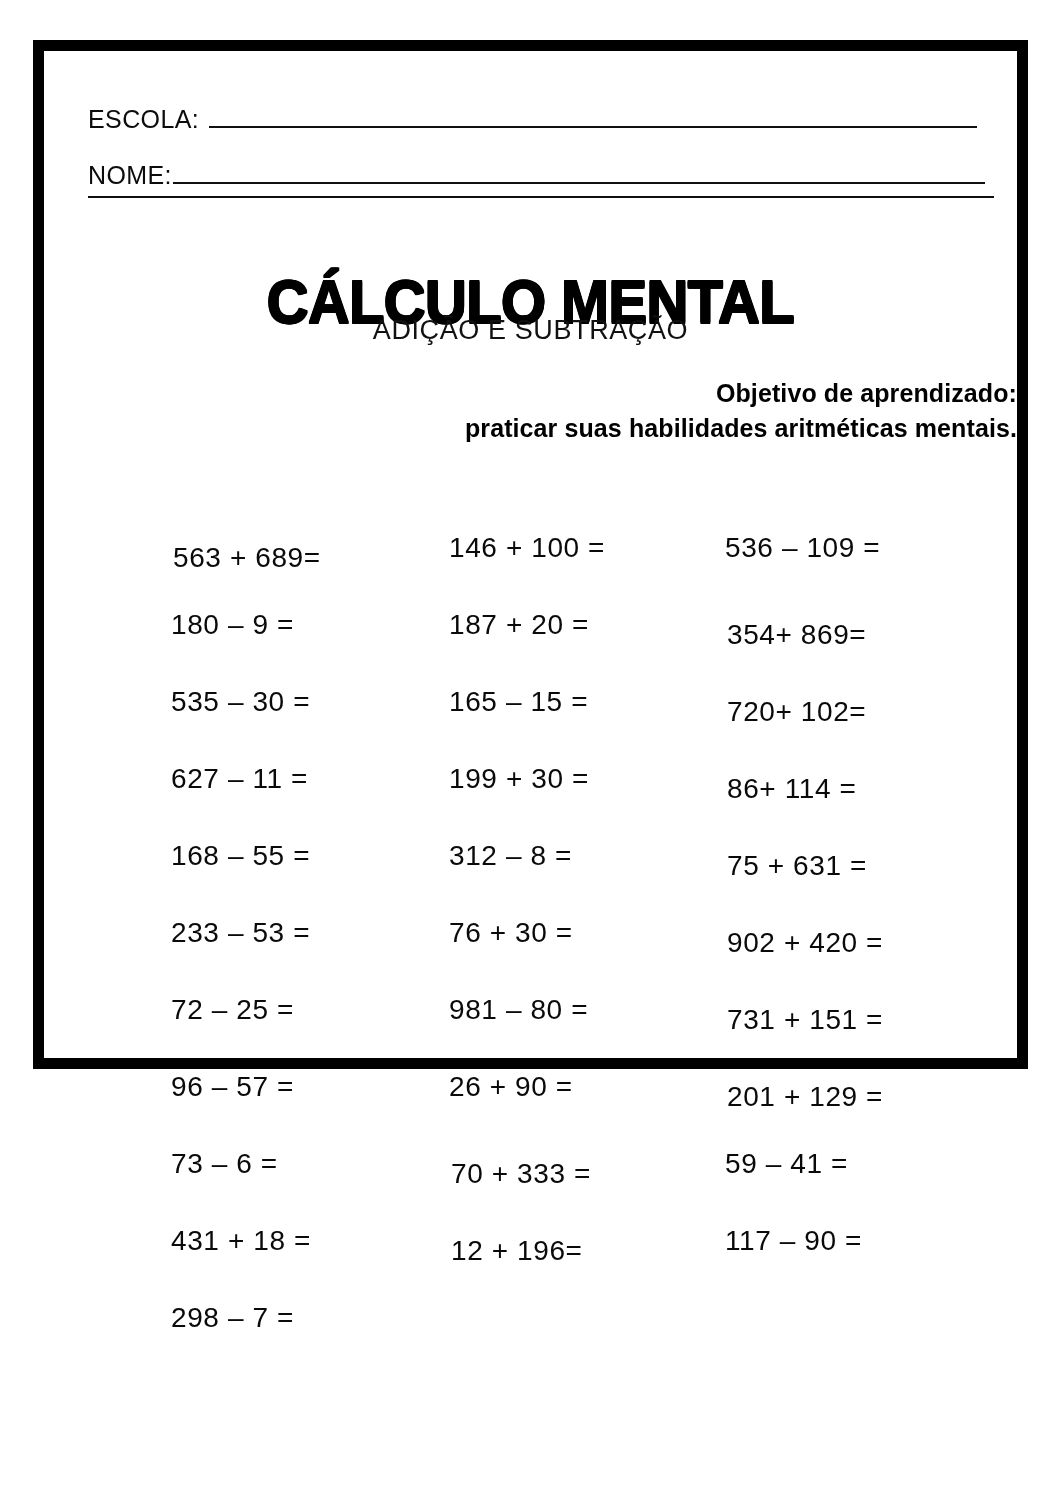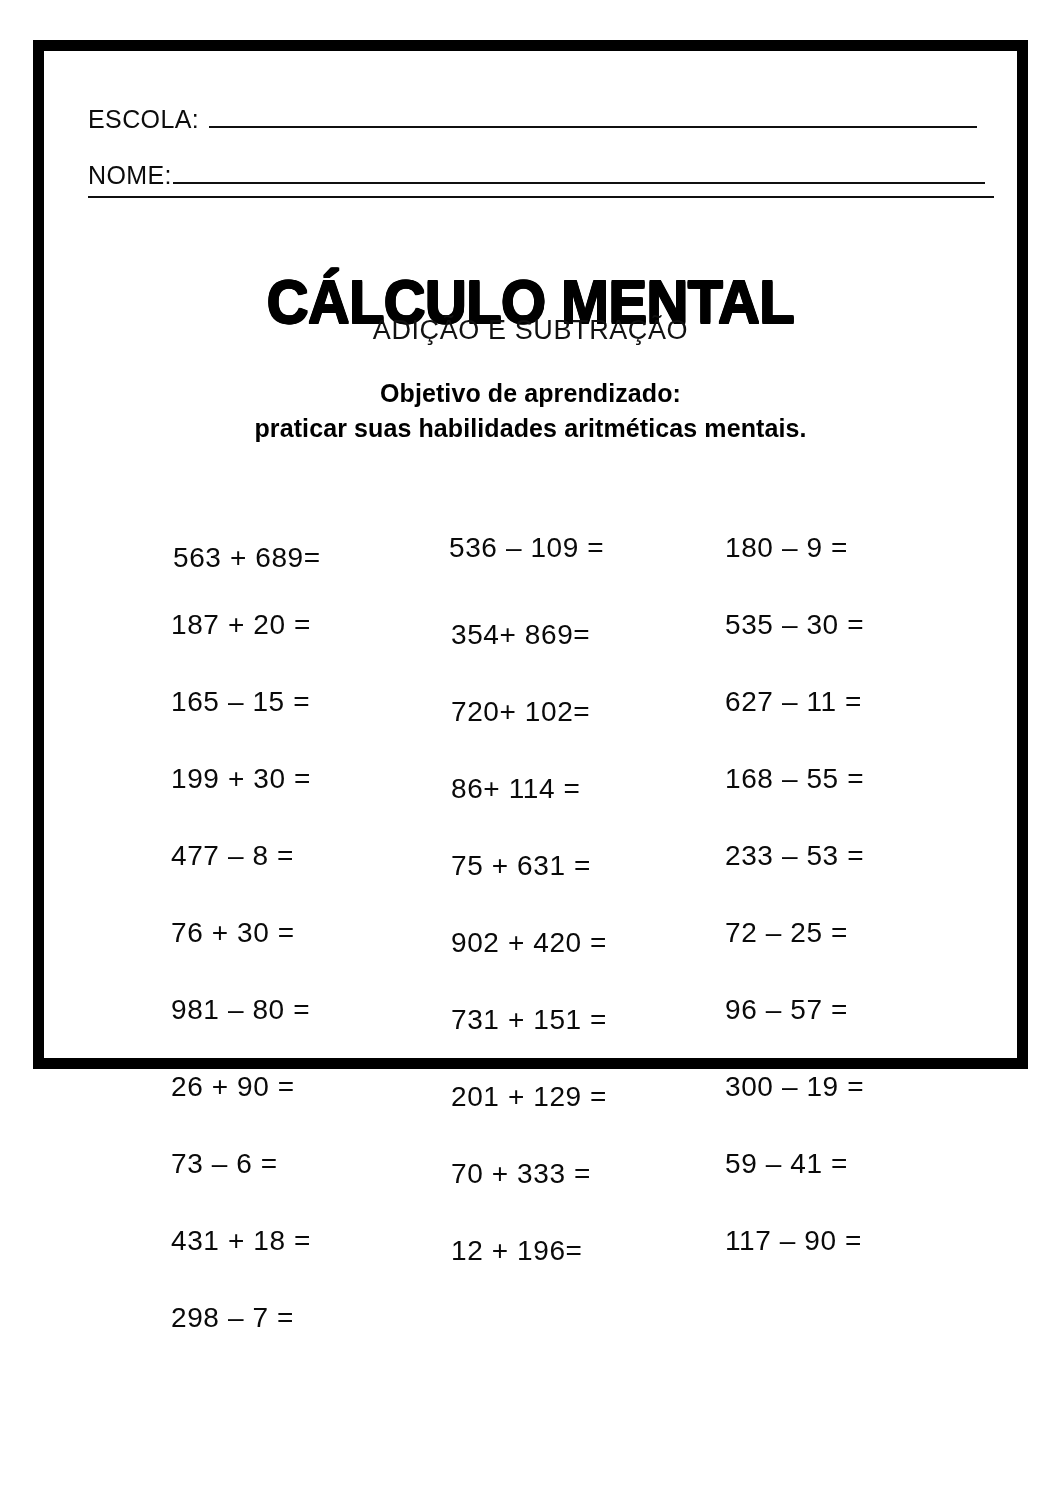--- a/index.html
+++ b/index.html
@@ -110,21 +110,21 @@
     letter-spacing: 0.6px;
     line-height: 1;
     color: #111111;
   }
 
   #objective-block {
     position: absolute;
     left: 0;
     right: 0;
     top: 325px;
-    text-align: center;
+    text-align: right;
     font-family: "Liberation Sans", sans-serif;
     font-weight: 700;
     font-size: 25px;
     line-height: 1.38;
     letter-spacing: 0.1px;
     color: #000000;
   }
   #objective-block .obj-line { display: block; }
 
   
@@ -173,43 +173,43 @@
 
     <div id="title-sub">ADIÇÃO E SUBTRAÇÃO</div>
 
     <div id="objective-block">
       <span class="obj-line">Objetivo de aprendizado:</span>
       <span class="obj-line">praticar suas habilidades aritméticas mentais.</span>
     </div>
 
     <div id="problems-grid">
         <div class="problem-item col-1">563 + 689=</div>
+        <div class="problem-item col-3">146 + 100 =</div>
         <div class="problem-item col-2">536 – 109 =</div>
         <div class="problem-item col-3">180 – 9 =</div>
         <div class="problem-item col-3">187 + 20 =</div>
         <div class="problem-item col-1">354+ 869=</div>
         <div class="problem-item col-2">535 – 30 =</div>
         <div class="problem-item col-3">165 – 15 =</div>
         <div class="problem-item col-1">720+ 102=</div>
         <div class="problem-item col-2">627 – 11 =</div>
         <div class="problem-item col-3">199 + 30 =</div>
         <div class="problem-item col-1">86+ 114 =</div>
         <div class="problem-item col-2">168 – 55 =</div>
-        <div class="problem-item col-3">477 – 8 =</div>
+        <div class="problem-item col-3">312 – 8 =</div>
         <div class="problem-item col-1">75 + 631 =</div>
         <div class="problem-item col-2">233 – 53 =</div>
         <div class="problem-item col-3">76 + 30 =</div>
         <div class="problem-item col-1">902 + 420 =</div>
         <div class="problem-item col-2">72 – 25 =</div>
         <div class="problem-item col-3">981 – 80 =</div>
         <div class="problem-item col-1">731 + 151 =</div>
         <div class="problem-item col-2">96 – 57 =</div>
         <div class="problem-item col-3">26 + 90 =</div>
         <div class="problem-item col-1">201 + 129 =</div>
-        <div class="problem-item col-2">300 – 19 =</div>
         <div class="problem-item col-3">73 – 6 =</div>
         <div class="problem-item col-1">70 + 333 =</div>
         <div class="problem-item col-2">59 – 41 =</div>
         <div class="problem-item col-3">431 + 18 =</div>
         <div class="problem-item col-1">12 + 196=</div>
         <div class="problem-item col-2">117 – 90 =</div>
         <div class="problem-item col-3">298 – 7 =</div>
       </div>
 
   </div>

